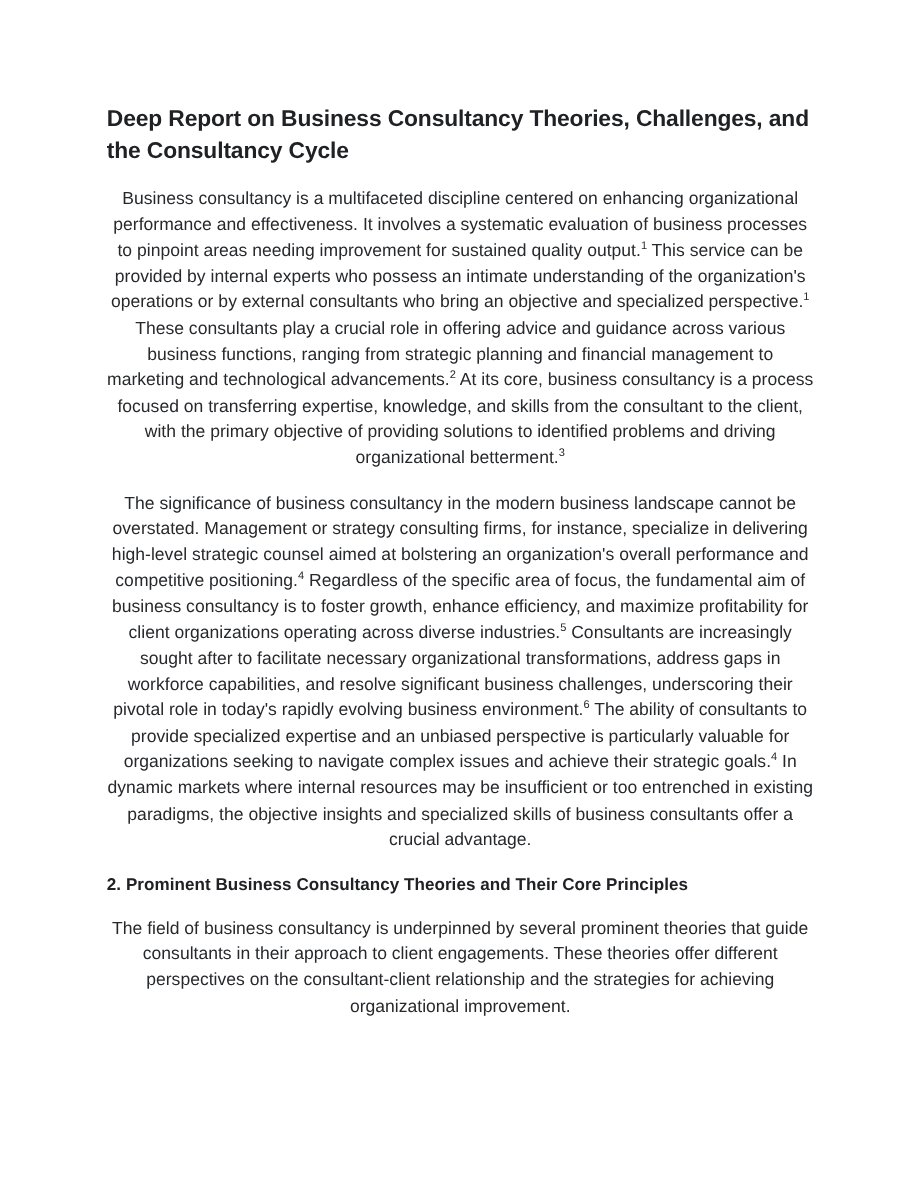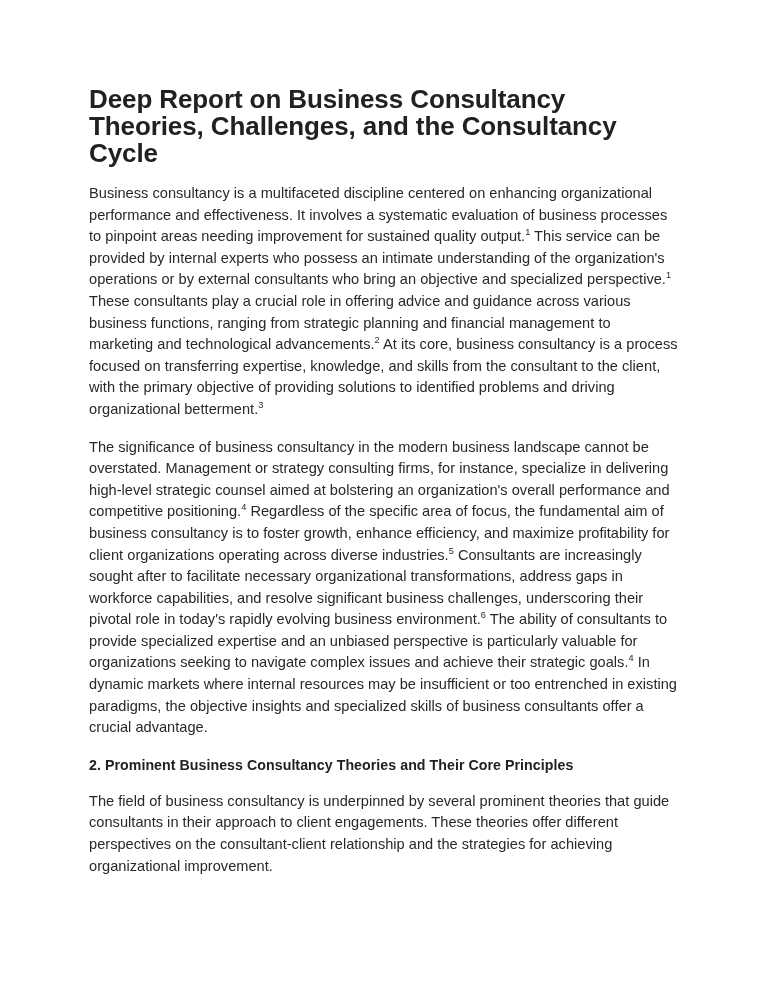--- a/index.html
+++ b/index.html
@@ -17,21 +17,21 @@
     overflow: hidden;
   }
   .page {
     box-sizing: border-box;
     width: 768px;
     min-height: 994px;
     background: #ffffff;
     padding: 86px 90px 40px 89px;
   }
   .doc-title {
-    font-size: 26px;
+    font-size: 19px;
     font-weight: 700;
     line-height: 27px;
     letter-spacing: -0.1px;
     margin: 0 0 7px 0;
     color: #202124;
     max-width: 592px;
   }
   .section-heading {
     font-size: 14.2px;
     font-weight: 700;
@@ -40,21 +40,21 @@
     color: #202124;
     margin: 22px 0 0 0;
   }
   .para {
     font-size: 14.6px;
     font-weight: 400;
     line-height: 21.6px;
     color: #26282b;
     margin: 16px 0 0 0;
     max-width: 590px;
-    text-align: left;
+    text-align: center;
     letter-spacing: 0.02px;
   }
   .para:first-of-type {
     margin-top: 16px;
   }
   sup.fn {
     font-size: 9.2px;
     line-height: 0;
     vertical-align: super;
     color: #26282b;

